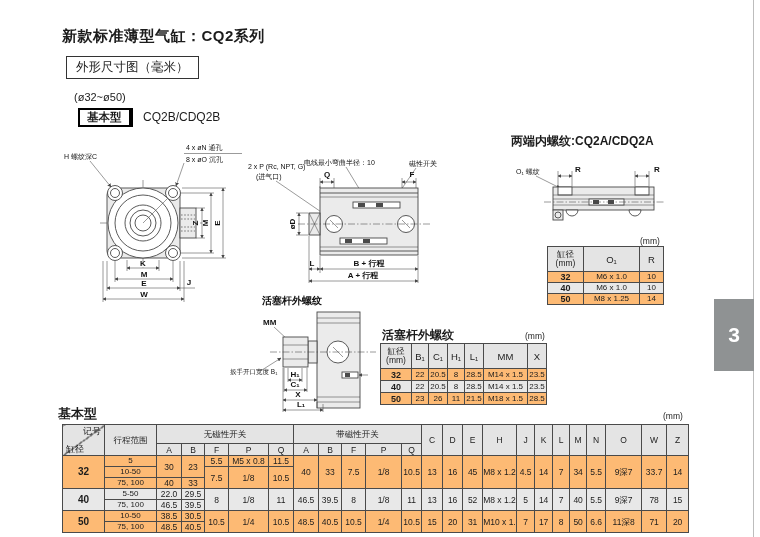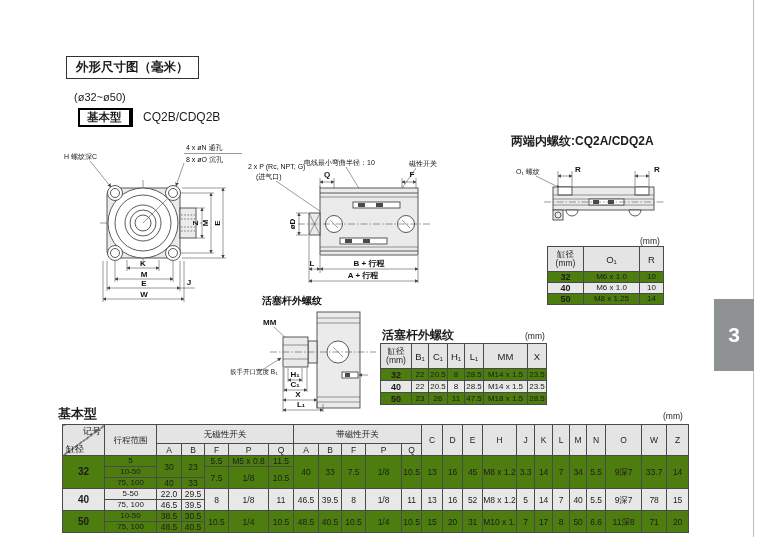--- a/index.html
+++ b/index.html
@@ -1,30 +1,30 @@
 <!DOCTYPE html>
 <html><head>
 <meta charset="utf-8">
 <style>
   html,body{margin:0;padding:0;background:#fff;}
   .page{position:relative;width:760px;height:537px;background:#ffffff;overflow:hidden;
         font-family:"Liberation Sans","DejaVu Sans",sans-serif;color:#1c1c1c;}
   .abs{position:absolute;}
   .page-edge{position:absolute;left:753px;top:0;width:1px;height:537px;background:#bdbdbd;}
   .title{font-size:15px;font-weight:bold;letter-spacing:0.5px;}
-  .dim-box{border:1.5px solid #333;padding:2px 9px;font-size:12.5px;font-weight:bold;}
+  .dim-box{border:1.5px solid #333;padding:2px 9px;font-size:12.5px;font-weight:normal;}
   .bore-range{font-size:11px;}
   .basic-tag{border:2px solid #000;border-right-width:4px;padding:0 7px;font-size:11.5px;font-weight:bold;}
   .basic-code{font-size:12px;}
   .sec-title{font-size:12px;font-weight:bold;text-align:right;}
   .unit{font-size:8.5px;}
   .side-tab{position:absolute;left:714px;top:299px;width:40px;height:72px;background:#8f9293;
             color:#fff;font-size:21px;font-weight:bold;display:flex;align-items:center;justify-content:center;}
   
-  table.tbl{border-collapse:collapse;table-layout:fixed;background:#4d7c0f;}
+  table.tbl{border-collapse:collapse;table-layout:fixed;background:#fdba74;}
   table.tbl td,table.tbl th{border:1px solid #4a4a4a;text-align:center;vertical-align:middle;
       padding:0;overflow:hidden;font-weight:normal;white-space:nowrap;}
   table.tbl{border:1.5px solid #333;}
   .hd{background:#e4e4e4;}
   .shade{background:#e8e8e8;}
   .small-tbl td{font-size:8px;height:10px;line-height:10px;}
   .small-tbl .boreval{font-weight:bold;font-size:9px;}
   .two-line{font-size:8.5px;line-height:9px;}
   .letter{font-weight:bold;font-size:9.5px;}
   
@@ -48,20 +48,21 @@
   .dwg text{fill:#111;stroke:none;font-size:7px;font-family:inherit;}
   .dwg .dim{font-size:8px;font-weight:bold;}
   .dwg .dimc{font-size:8px;font-weight:bold;text-anchor:middle;}
 </style>
 </head>
 <body>
 
 <div class="page">
   <div class="page-edge"></div>
 
+  <div class="abs title" style="left:62px;top:27px;">新款标准薄型气缸：CQ2系列</div>
   <div class="abs dim-box" style="left:66px;top:56px;">外形尺寸图（毫米）</div>
   <div class="abs bore-range" style="left:74px;top:91px;">(ø32~ø50)</div>
   <div class="abs basic-tag" style="left:78px;top:108px;">基本型</div>
   <div class="abs basic-code" style="left:143px;top:110px;">CQ2B/CDQ2B</div>
 
   <svg width="0" height="0" style="position:absolute" aria-hidden="true">
     <defs>
       <marker id="arr" viewBox="0 0 10 10" refX="9" refY="5" markerWidth="7" markerHeight="7" orient="auto-start-reverse">
         <path d="M0,0 L10,5 L0,10 z" fill="#474747" stroke="none"></path>
       </marker>
@@ -328,21 +329,21 @@
       <td class="shade">8</td>
       <td class="shade">28.5</td>
       <td class="shade">M14 x 1.5</td>
       <td class="shade">23.5</td>
     </tr>
     <tr style="height:12px">
       <td class="boreval">50</td>
       <td>23</td>
       <td>26</td>
       <td>11</td>
-      <td>47.5</td>
+      <td>21.5</td>
       <td>M18 x 1.5</td>
       <td>28.5</td>
     </tr>
   </tbody>
     </table>
 
   <div class="side-tab">3</div>
 
   <div class="abs sec-title" style="left:58px;top:405px;font-size:13px;">基本型</div>
   <div class="abs unit" style="left:663px;top:411px;">(mm)</div>
@@ -418,21 +419,21 @@
       <td>11.5</td>
       <td rowspan="3">40</td>
       <td rowspan="3">33</td>
       <td rowspan="3">7.5</td>
       <td rowspan="3">1/8</td>
       <td rowspan="3">10.5</td>
       <td rowspan="3">13</td>
       <td rowspan="3">16</td>
       <td rowspan="3">45</td>
       <td rowspan="3">M8 x 1.25</td>
-      <td rowspan="3">3.3</td>
+      <td rowspan="3">4.5</td>
       <td rowspan="3">14</td>
       <td rowspan="3">7</td>
       <td rowspan="3">34</td>
       <td rowspan="3">5.5</td>
       <td rowspan="3">9深7</td>
       <td rowspan="3">33.7</td>
       <td rowspan="3">14</td>
     </tr>
     <tr>
       <td class="stroke">10-50</td>

